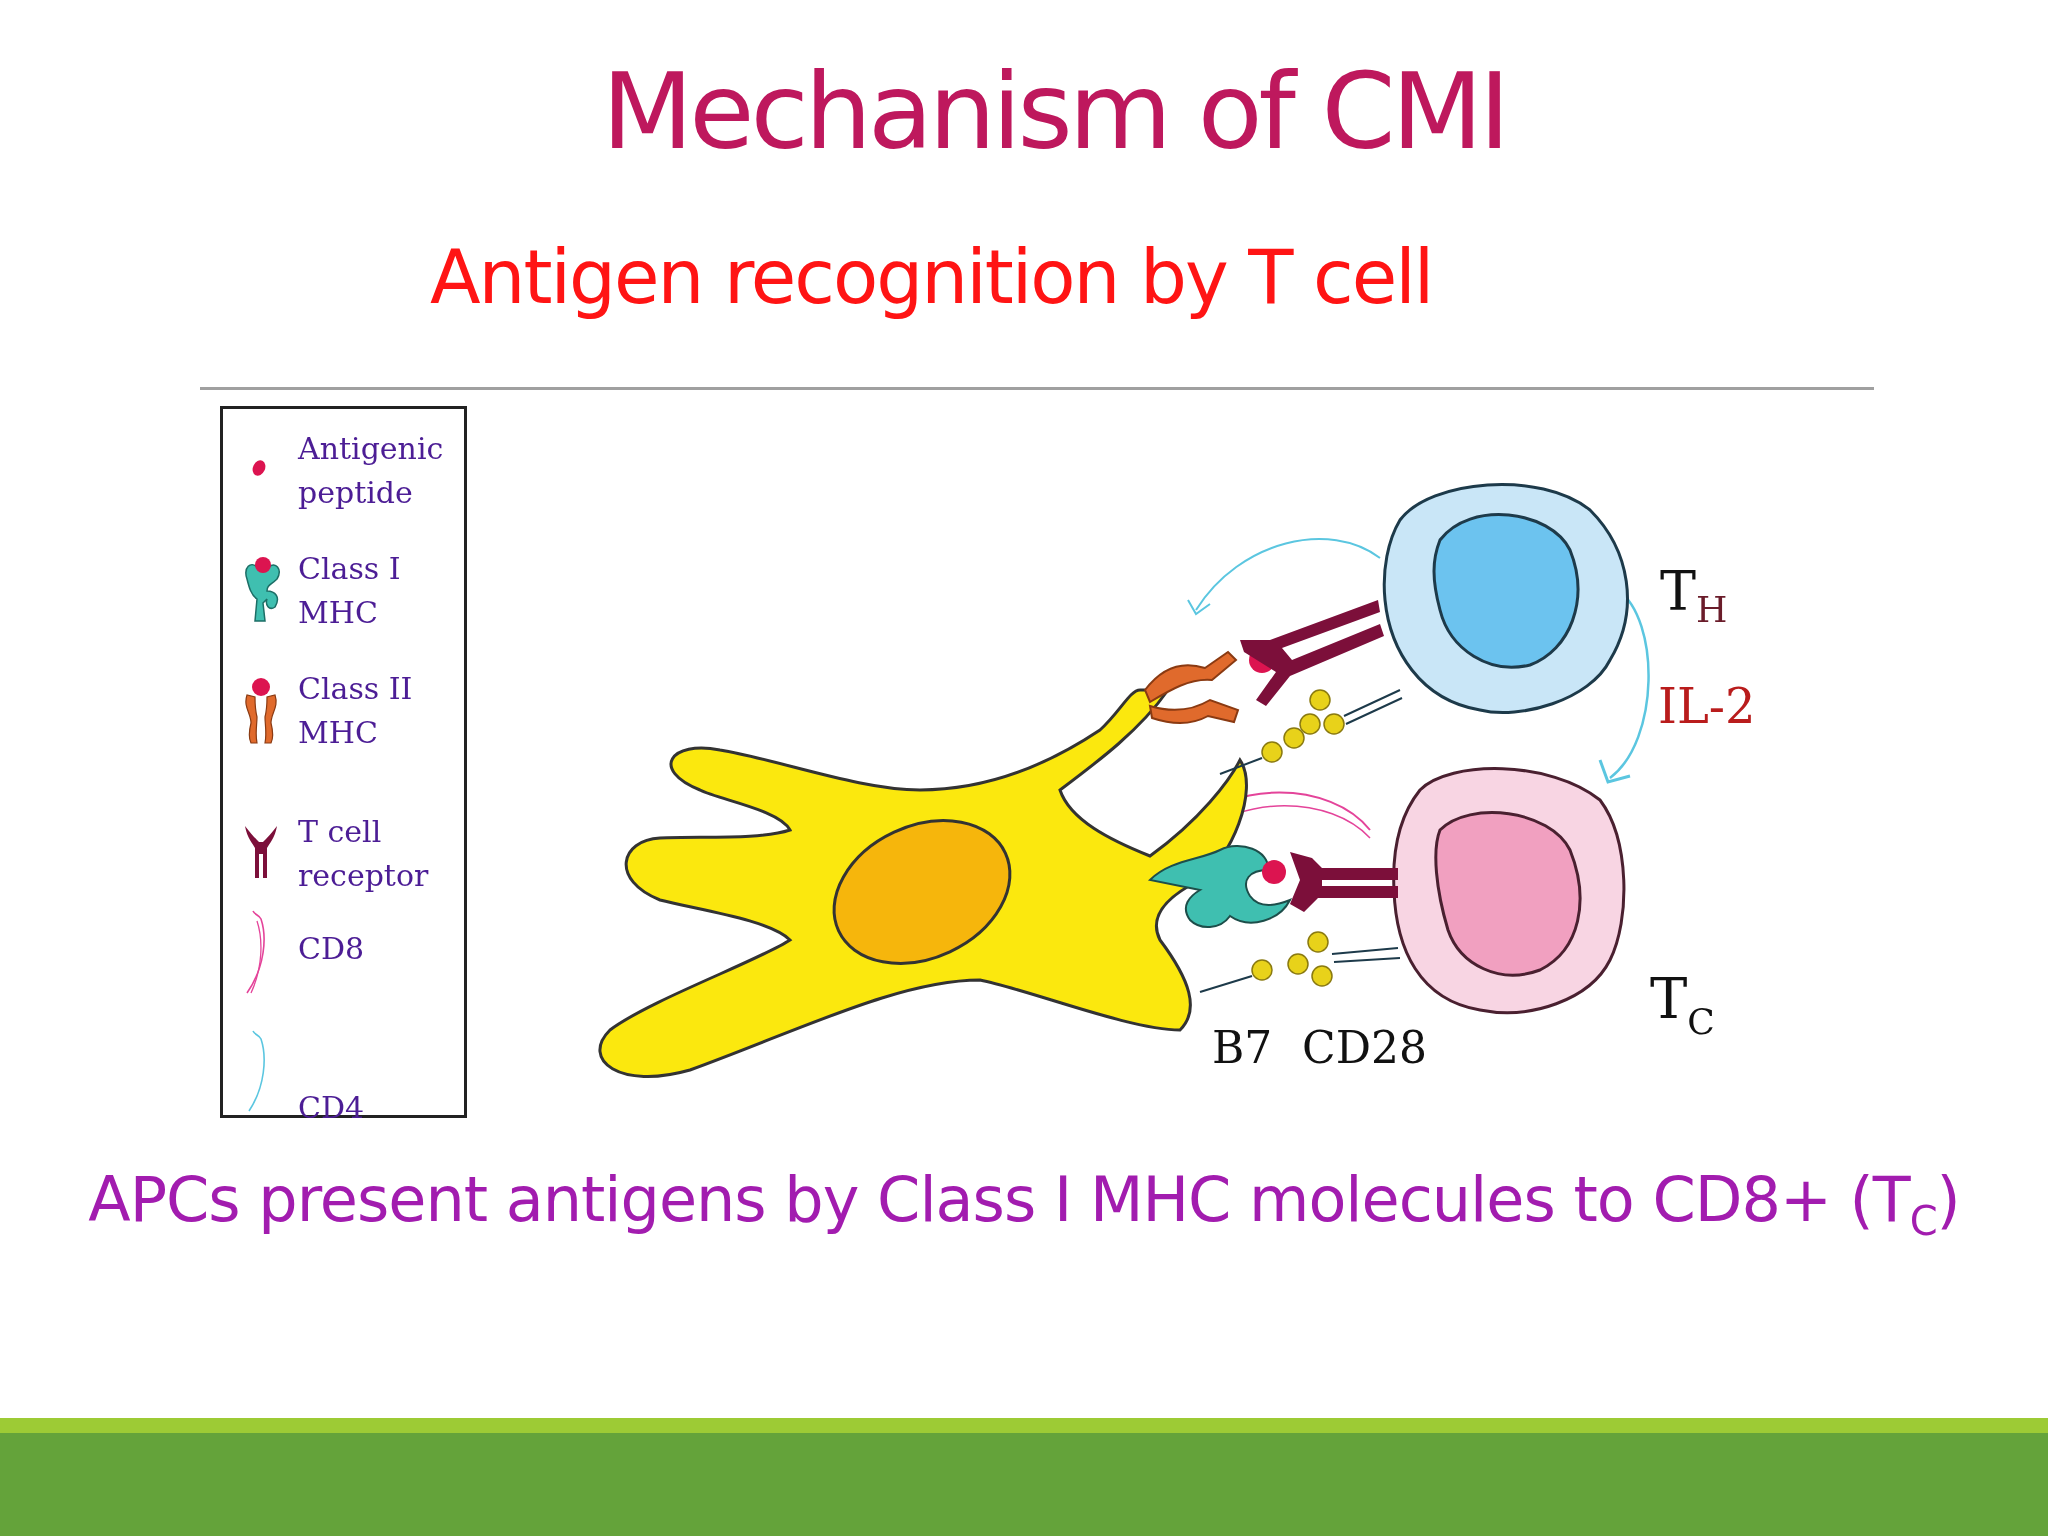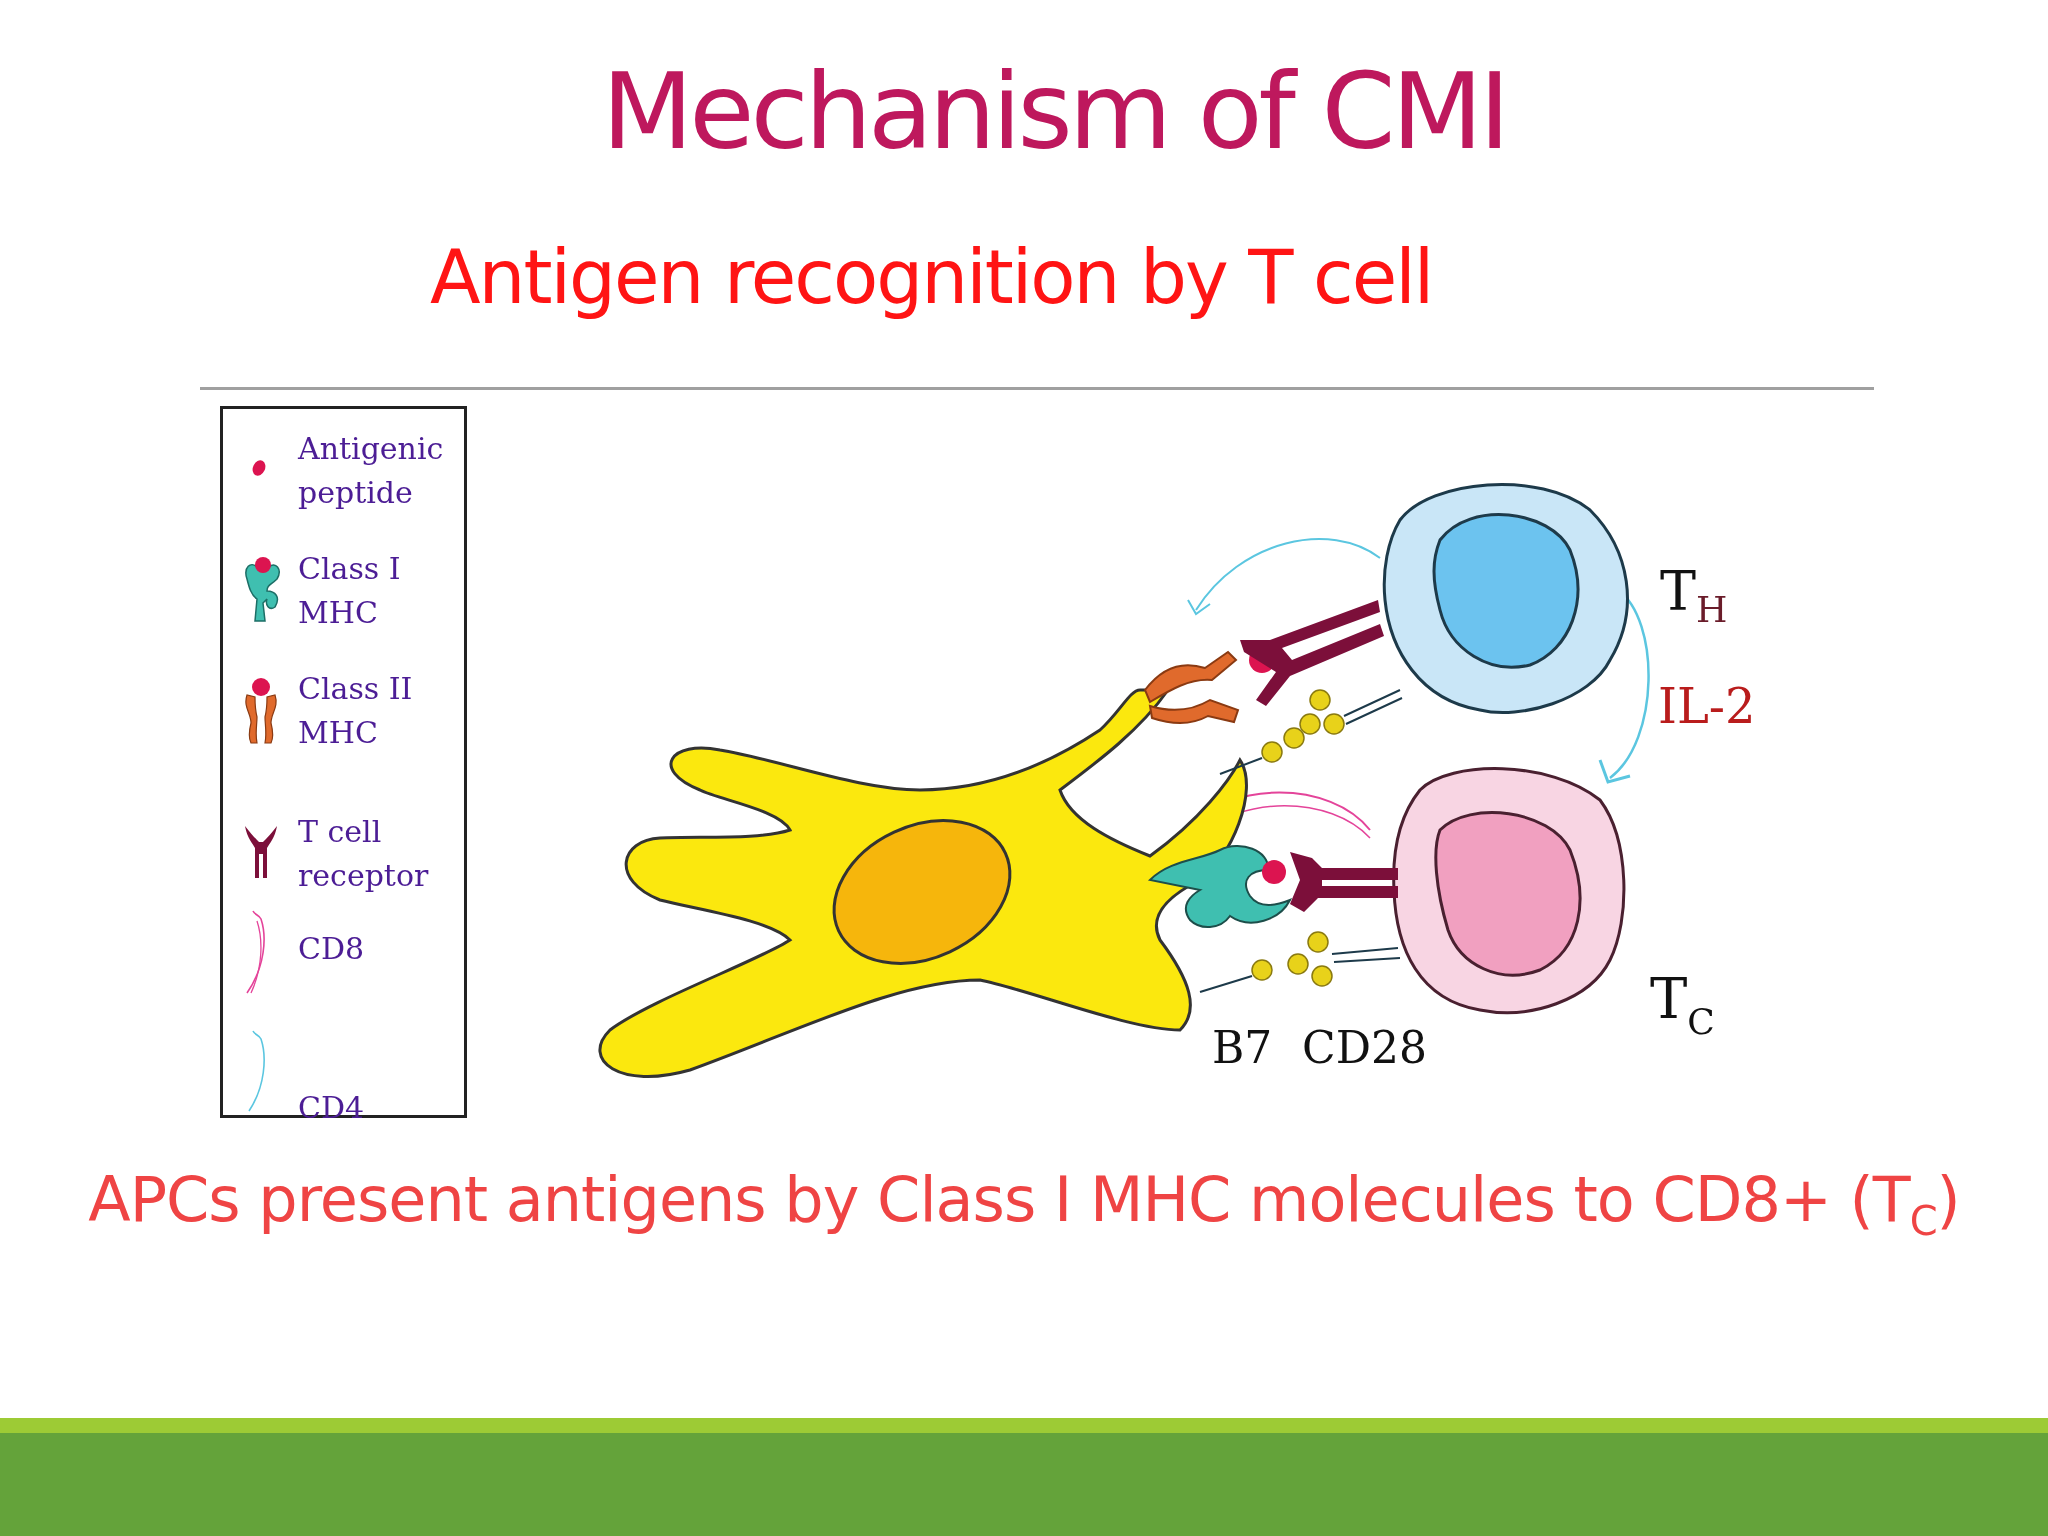--- a/index.html
+++ b/index.html
@@ -6,21 +6,21 @@
   body { width:2048px; height:1536px; position:relative; overflow:hidden; background:#ffffff; font-family:"DejaVu Sans", sans-serif; }
   .title { position:absolute; left:0; width:2048px; top:52px; text-align:center; font-family:"DejaVu Sans", sans-serif; font-size:106px; letter-spacing:-4px; color:#be185d; line-height:120px; padding-left:60px; box-sizing:border-box; }
   .subtitle { position:absolute; left:430px; top:232px; font-family:"DejaVu Sans", sans-serif; font-size:74px; letter-spacing:-2px; color:#ff1414; line-height:90px; }
   .divider { position:absolute; left:200px; top:387px; width:1674px; height:3px; background:#a0a0a0; }
   .legend { position:absolute; left:220px; top:406px; width:241px; height:706px; border:3px solid #222; background:#fff; box-sizing:content-box; }
   .legend-item { position:absolute; left:0; width:241px; }
   .legend-icon { position:absolute; left:18px; }
   .legend-label { position:absolute; left:75px; font-family:"DejaVu Serif", serif; font-size:30px; line-height:44px; color:#4c1d95; white-space:pre-line; }
   .diagram { position:absolute; left:580px; top:440px; width:1300px; height:660px; }
   .lbl-serif { position:absolute; font-family:"DejaVu Serif", serif; color:#111; }
-  .caption { position:absolute; left:0; width:2048px; top:1162px; text-align:center; font-family:"DejaVu Sans", sans-serif; font-size:62px; line-height:75px; color:#ef4444; letter-spacing:-1px; }
+  .caption { position:absolute; left:0; width:2048px; top:1162px; text-align:center; font-family:"DejaVu Sans", sans-serif; font-size:62px; line-height:75px; color:#a21caf; letter-spacing:-1px; }
   .caption sub { font-size:40px; vertical-align:-14px; line-height:0; }
   .footer-stripe { position:absolute; left:0; top:1418px; width:2048px; height:15px; background:#9dcb35; }
   .footer-band { position:absolute; left:0; top:1433px; width:2048px; height:103px; background:#64a33a; }
 </style>
 </head>
 <body>
 
 <div class="title">Mechanism of CMI</div>
 <div class="subtitle">Antigen recognition by T cell</div>
 <div class="divider"></div>

